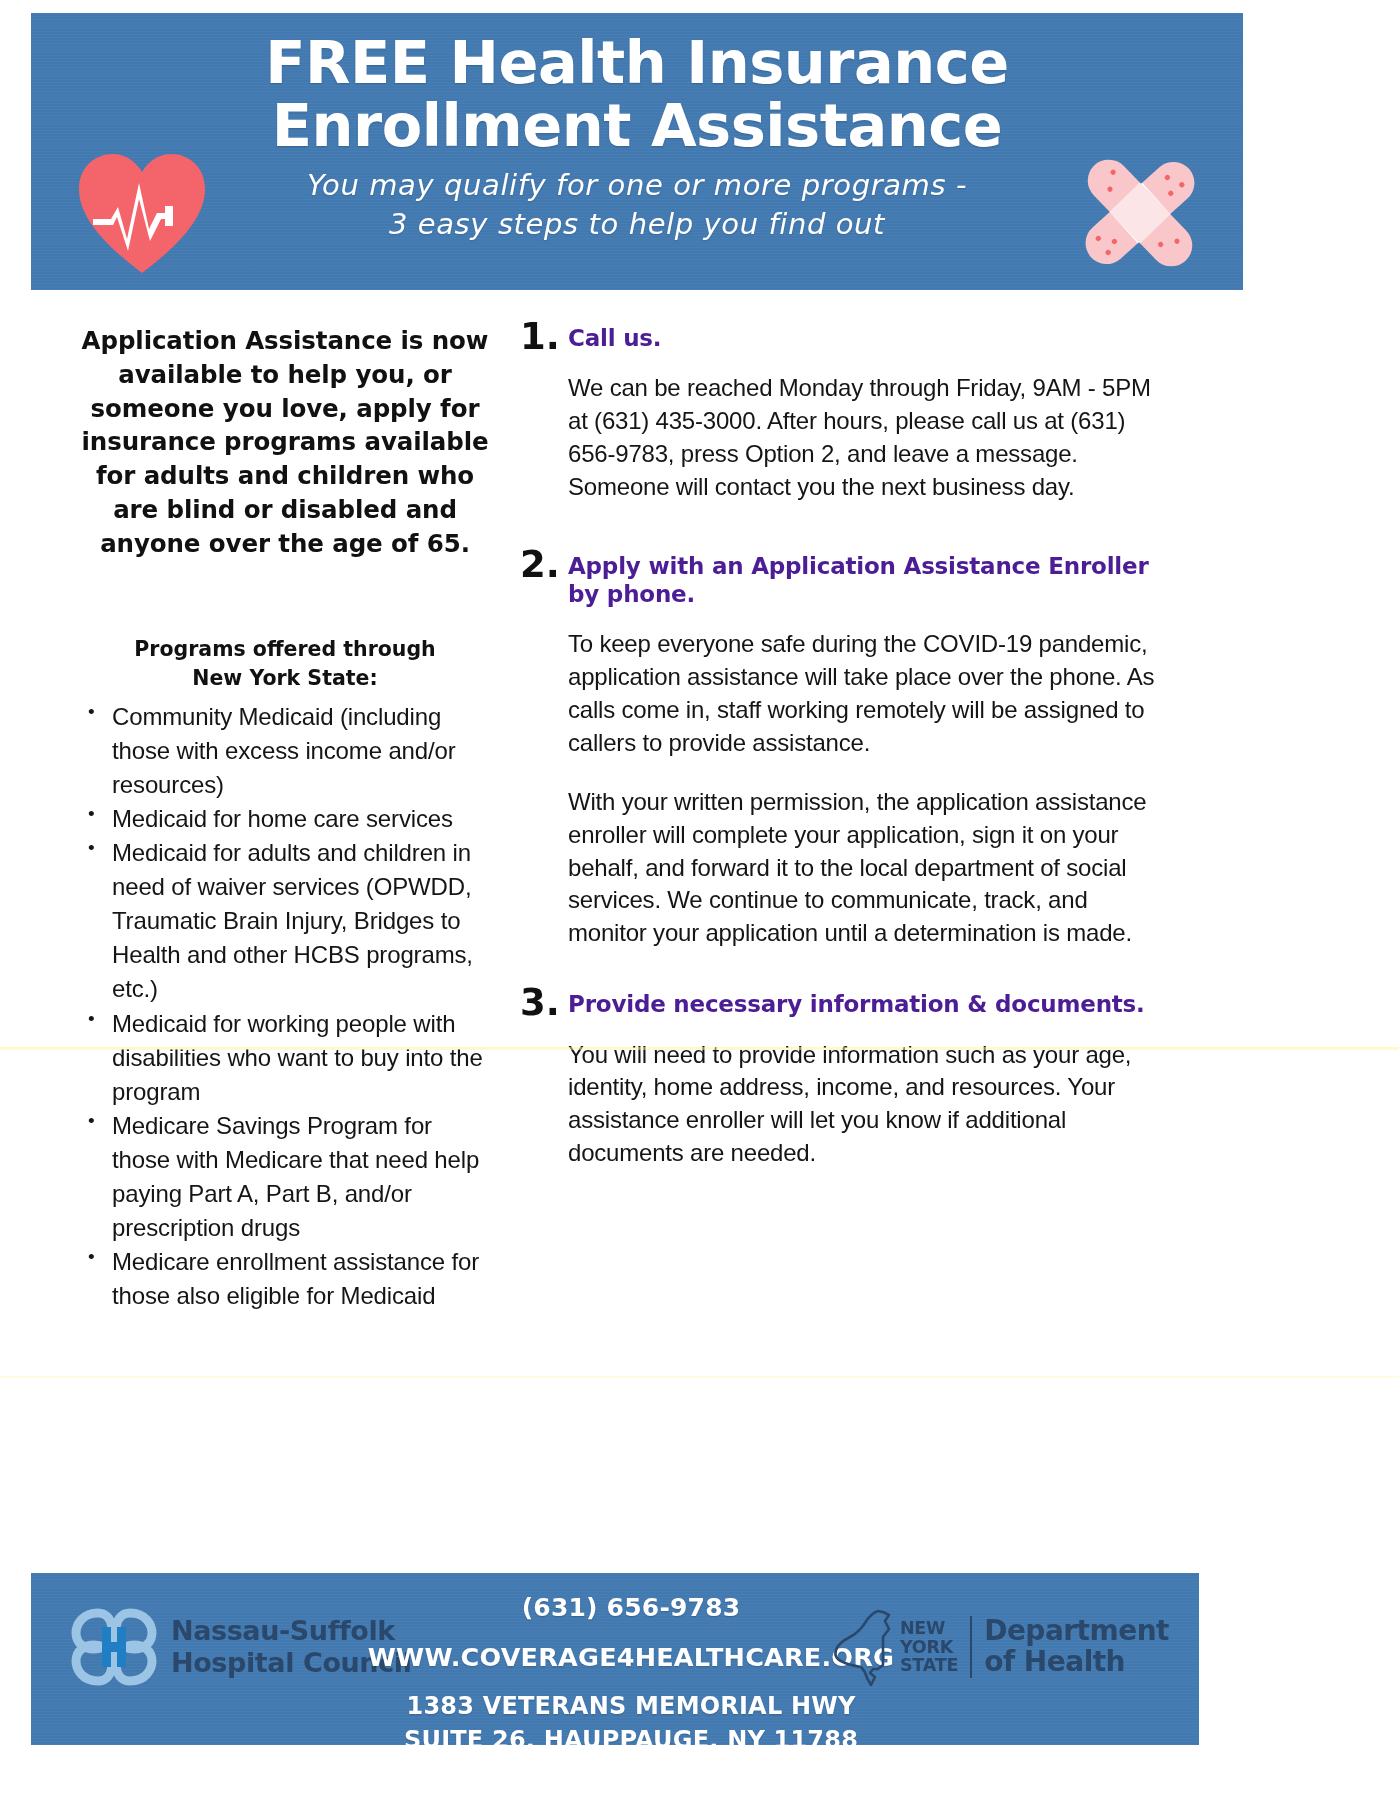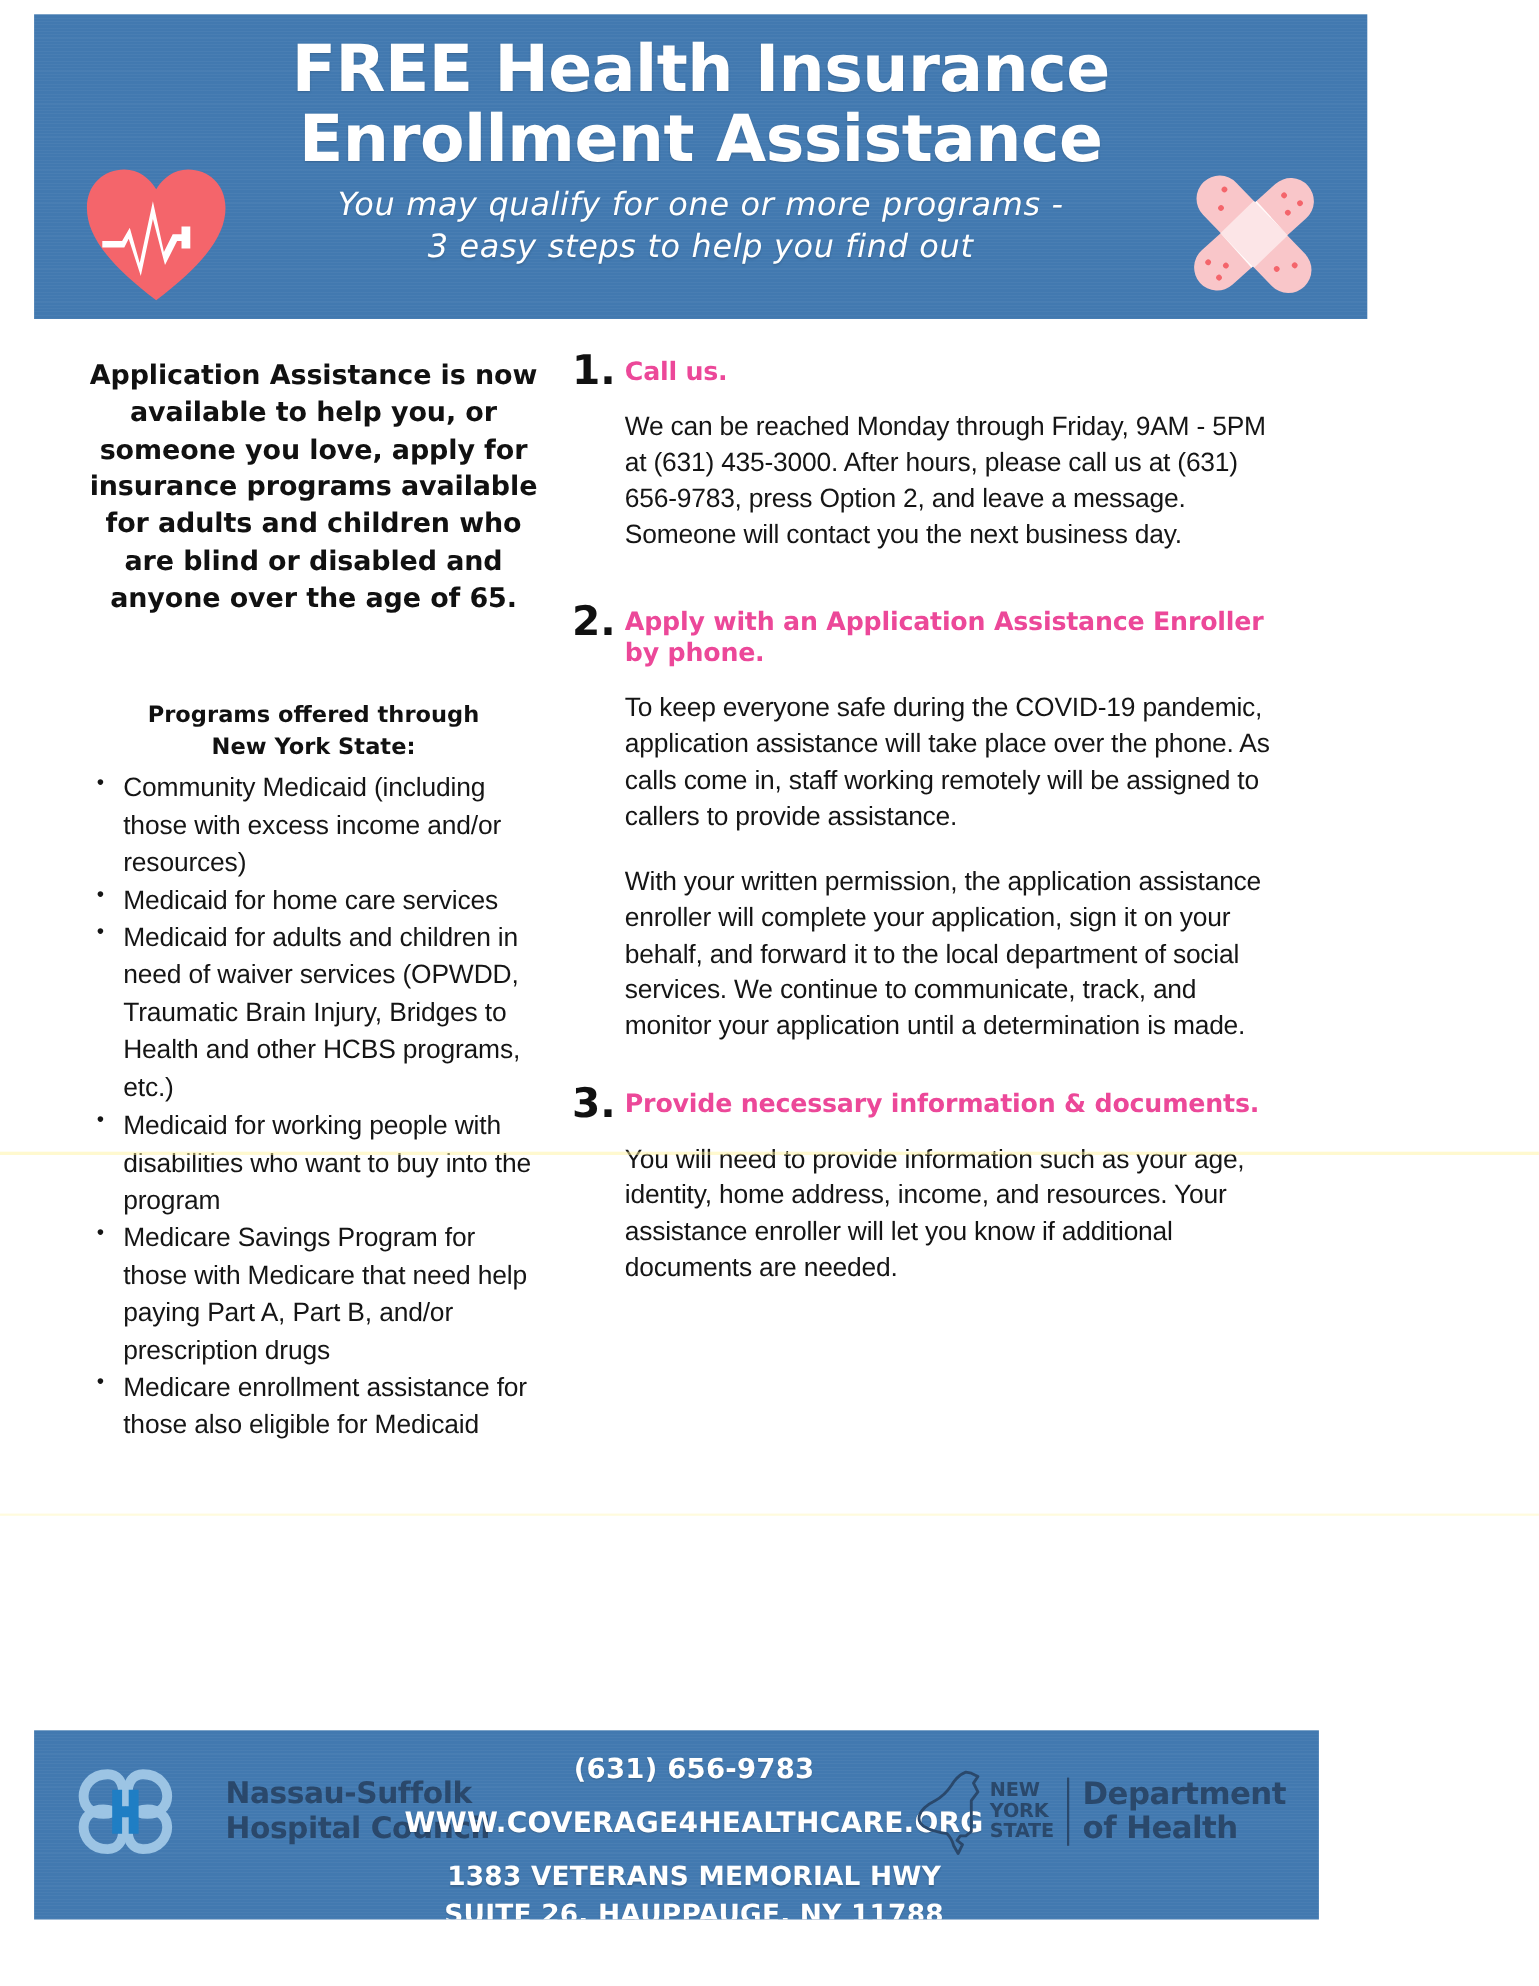--- a/index.html
+++ b/index.html
@@ -159,21 +159,21 @@
     font-weight: bold;
     font-size: 37px;
     line-height: 1;
     color: #111111;
   }
   .step-title {
     font-family: "DejaVu Sans", sans-serif;
     font-weight: bold;
     font-size: 23px;
     line-height: 1.23;
-    color: #ec4899;
+    color: #4c1d95;
     letter-spacing: -0.2px;
   }
   .step-body {
     margin-top: 20px;
     font-size: 24px;
     line-height: 1.37;
     color: #151515;
     letter-spacing: -0.2px;
   }
   .step-body p { margin: 0 0 26px 0; }
@@ -201,21 +201,20 @@
   }
 
   
   .nshc {
     position: absolute;
     left: 37px;
     top: 28px;
     display: flex;
     align-items: center;
     z-index: 3;
-    gap: 34px;
   }
   .nshc-mark { width: 92px; height: 92px; flex: 0 0 92px; }
   .nshc-name {
     margin-left: 11px;
     font-family: "DejaVu Sans", sans-serif;
     font-weight: bold;
     font-size: 27px;
     line-height: 1.18;
     color: #2a486b;
     letter-spacing: -0.4px;

